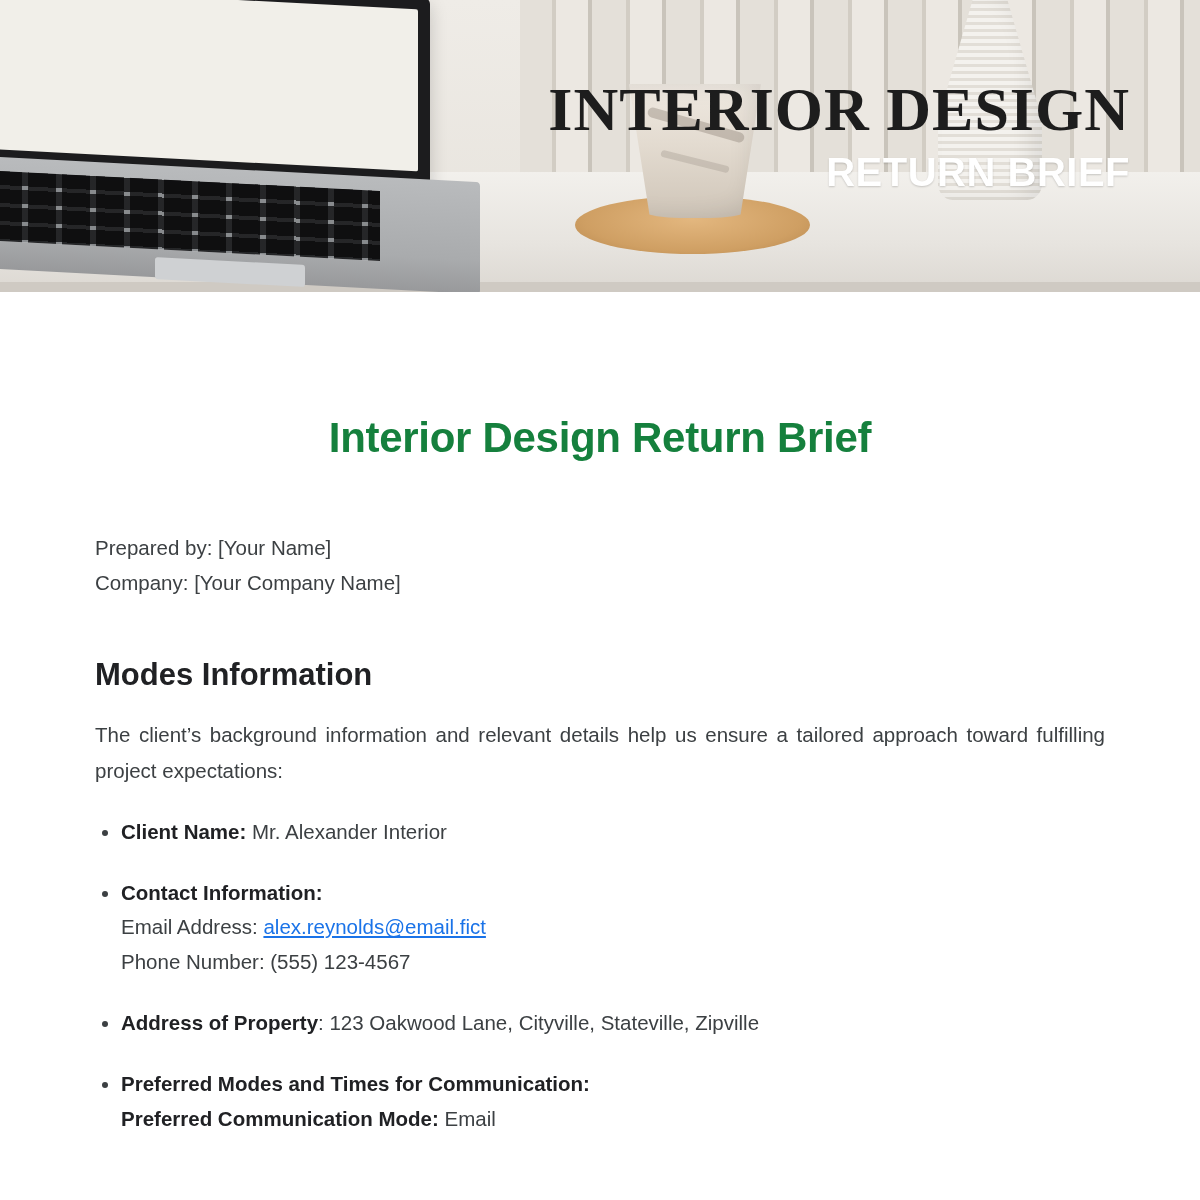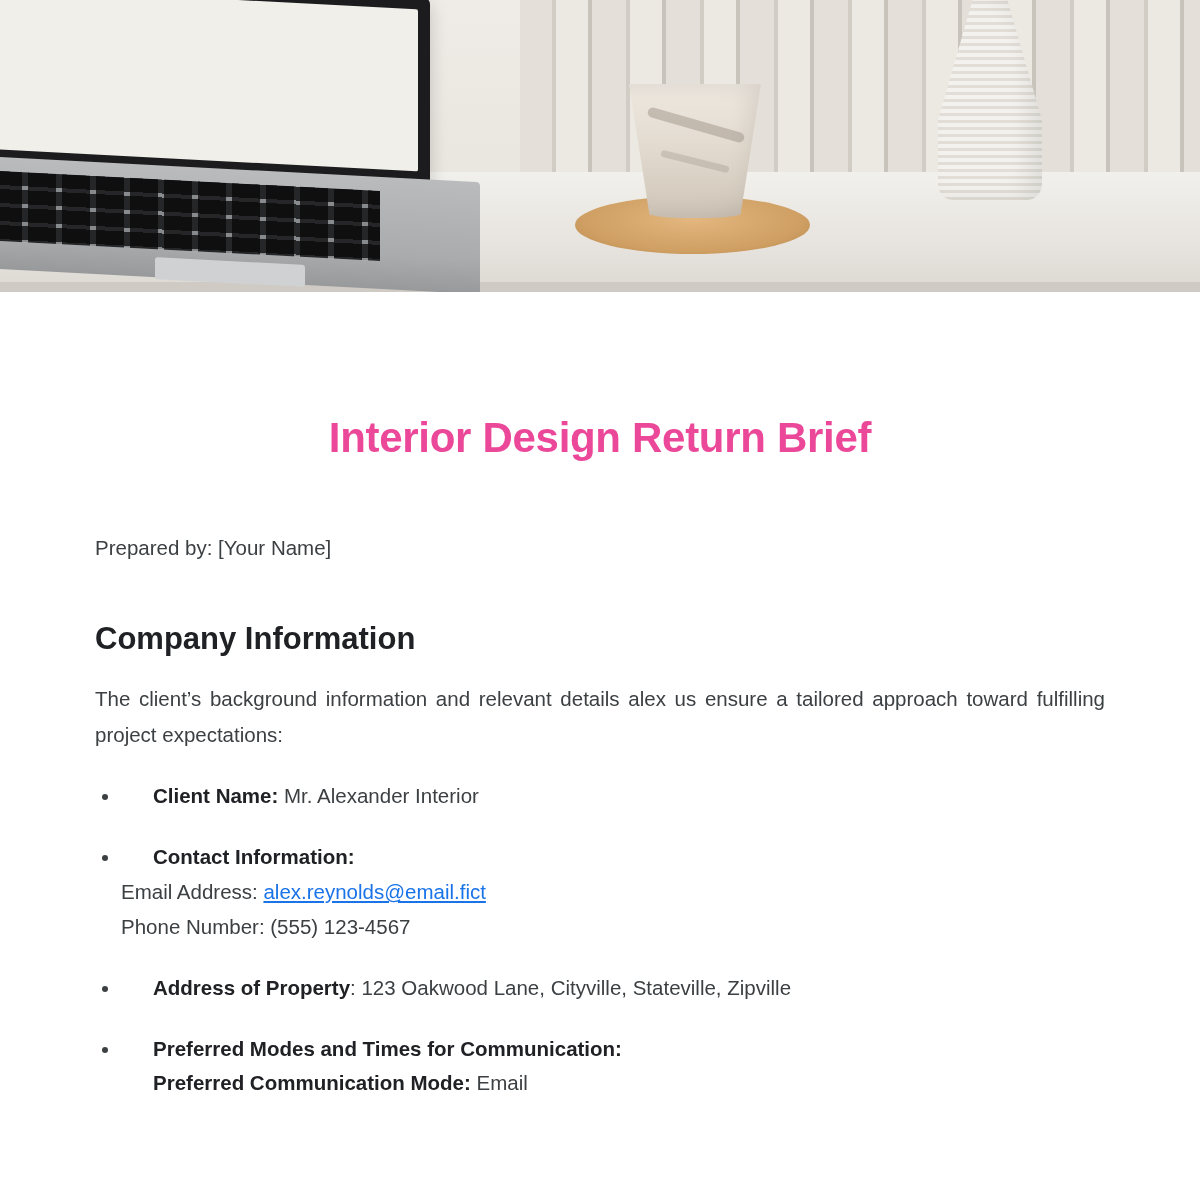--- a/index.html
+++ b/index.html
@@ -174,21 +174,21 @@
     padding: 0 95px;
     box-sizing: border-box;
     width: 1200px;
   }
   .doc-title {
     margin: 0;
     padding-top: 122px;
     text-align: center;
     font-size: 42px;
     font-weight: 700;
-    color: #ec4899;
+    color: #15803d;
     letter-spacing: -0.3px;
   }
   .meta {
     margin-top: 68px;
     font-size: 20.5px;
     line-height: 1.72;
     color: #3c4043;
   }
   .section-title {
     margin: 56px 0 0 0;
@@ -208,21 +208,21 @@
     padding-left: 26px;
     list-style: disc;
   }
   ul.bullets > li {
     margin-bottom: 26px;
     font-size: 20.5px;
     line-height: 1.7;
     color: #3c4043;
   }
   ul.bullets > li::marker { color: #3c4043; }
-  .b { font-weight: 700; color: #202124; margin-left: 32px; }
+  .b { font-weight: 700; color: #202124; }
   .sub-line { display: block; }
   a.link {
     color: #1a73e8;
     text-decoration: underline;
   }
 </style>
 </head>
 <body>
 
 <div class="hero">
@@ -238,33 +238,38 @@
     <div class="laptop-keys"></div>
     <div class="laptop-trackpad"></div>
   </div>
 
   <div class="tray"></div>
   <div class="pot"></div>
   <div class="pot-streak"></div>
   <div class="pot-streak2"></div>
   <div class="vase"></div>
 
+  <div class="hero-title">
+    <div class="hero-title-main">INTERIOR DESIGN</div>
+    <div class="hero-title-sub">RETURN BRIEF</div>
+  </div>
 </div>
 
 <div class="doc">
 
   <h1 class="doc-title">Interior Design Return Brief</h1>
 
   <div class="meta">
     <div>Prepared by: [Your Name]</div>
-  </div>
-
-  <h2 class="section-title">Company Information</h2>
-
-  <p class="section-intro">The client’s background information and relevant details alex us ensure a tailored approach toward fulfilling project expectations:</p>
+    <div>Company: [Your Company Name]</div>
+  </div>
+
+  <h2 class="section-title">Modes Information</h2>
+
+  <p class="section-intro">The client’s background information and relevant details help us ensure a tailored approach toward fulfilling project expectations:</p>
 
   <ul class="bullets">
 
     <li>
       <span class="b">Client Name:</span>
       <span>Mr. Alexander Interior</span>
     </li>
 
     <li>
       <span class="b">Contact Information:</span>

